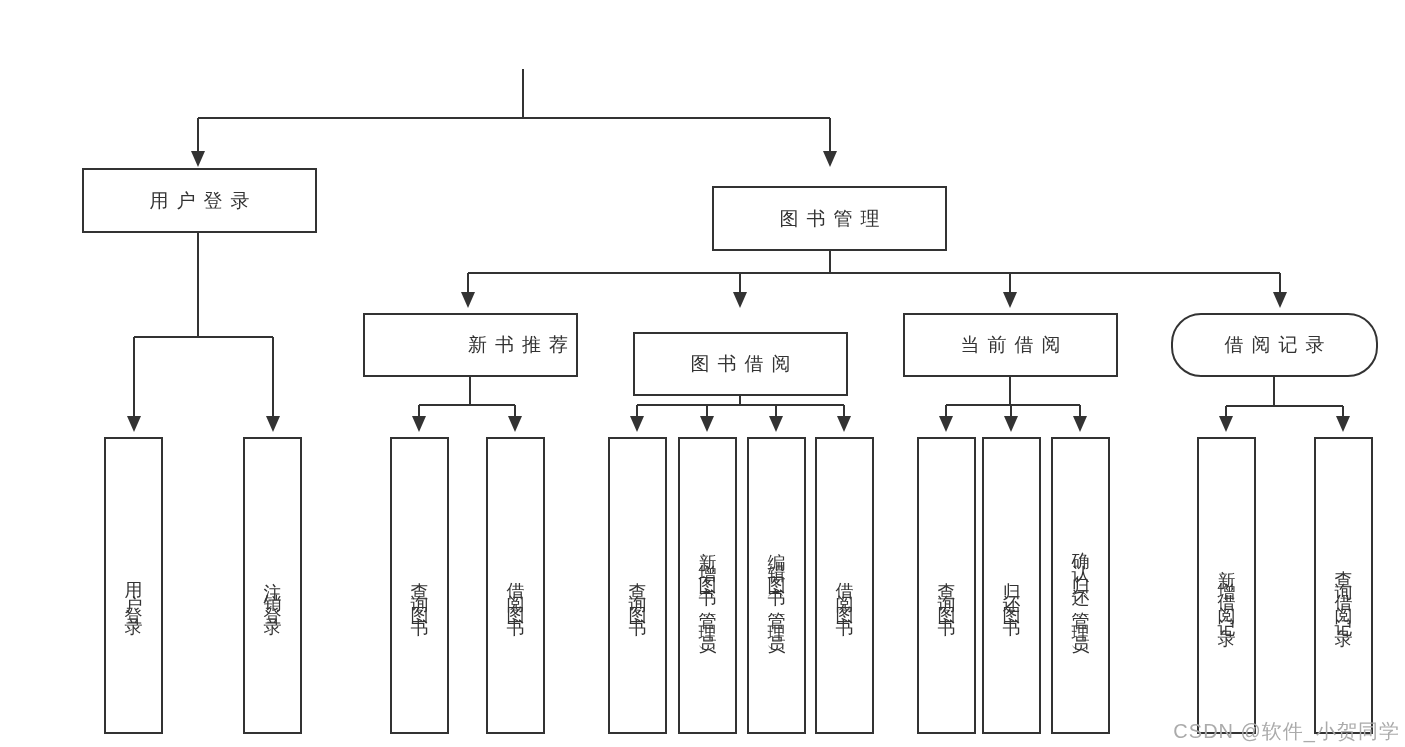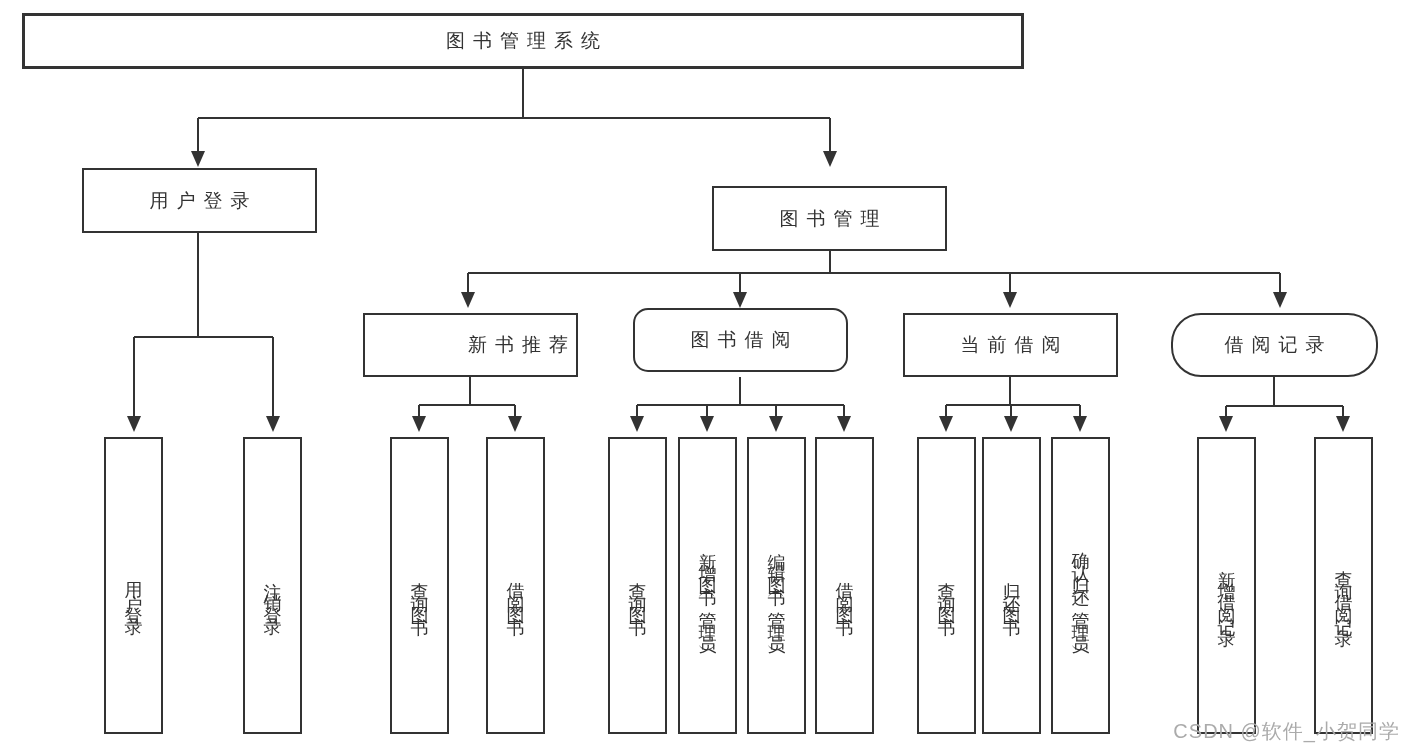--- a/index.html
+++ b/index.html
@@ -33,21 +33,21 @@
     font-size: 19px;
     letter-spacing: 8px;
     white-space: nowrap;
     z-index: 2;
   }
   .hbox span { padding-left: 8px; } 
   .root  { left: 22px;   top: 13px;  width: 1002px; height: 56px; border-width: 3px; }
   .n-user-login { left: 82px;  top: 168px; width: 235px; height: 65px; }
   .n-book-mgmt  { left: 712px; top: 168px; width: 235px; height: 65px; margin-top: 18px; }
   .n-new-book   { left: 363px; top: 313px; width: 215px; height: 64px; justify-content: flex-end; }
-  .n-borrow     { left: 633px; top: 308px; width: 215px; height: 64px; border-radius: 15px; }
+  .n-borrow     { left: 633px; top: 332px; width: 215px; height: 64px; }
   .n-current    { left: 903px; top: 313px; width: 215px; height: 64px; }
   .n-records    { left: 1171px;top: 313px; width: 207px; height: 64px; border-radius: 30px; }
   .vbox {
     position: absolute;
     top: 437px;
     width: 59px;
     height: 297px;
     box-sizing: border-box;
     border: 2px solid #333333;
     background: #ffffff;
@@ -121,23 +121,20 @@
       <polygon points="769,416 783,416 776,432"></polygon>
       <polygon points="837,416 851,416 844,432"></polygon>
       <polygon points="939,416 953,416 946,432"></polygon>
       <polygon points="1004,416 1018,416 1011,432"></polygon>
       <polygon points="1073,416 1087,416 1080,432"></polygon>
       <polygon points="1219,416 1233,416 1226,432"></polygon>
       <polygon points="1336,416 1350,416 1343,432"></polygon>
     </g>
   </svg>
 
-  <div class="hbox root">
-    <span>图书管理系统</span>
-  </div>
 
   <div class="hbox n-user-login">
     <span>用户登录</span>
   </div>
   <div class="hbox n-book-mgmt">
     <span>图书管理</span>
   </div>
 
   <div class="hbox n-new-book">
     <span>新书推荐</span>

